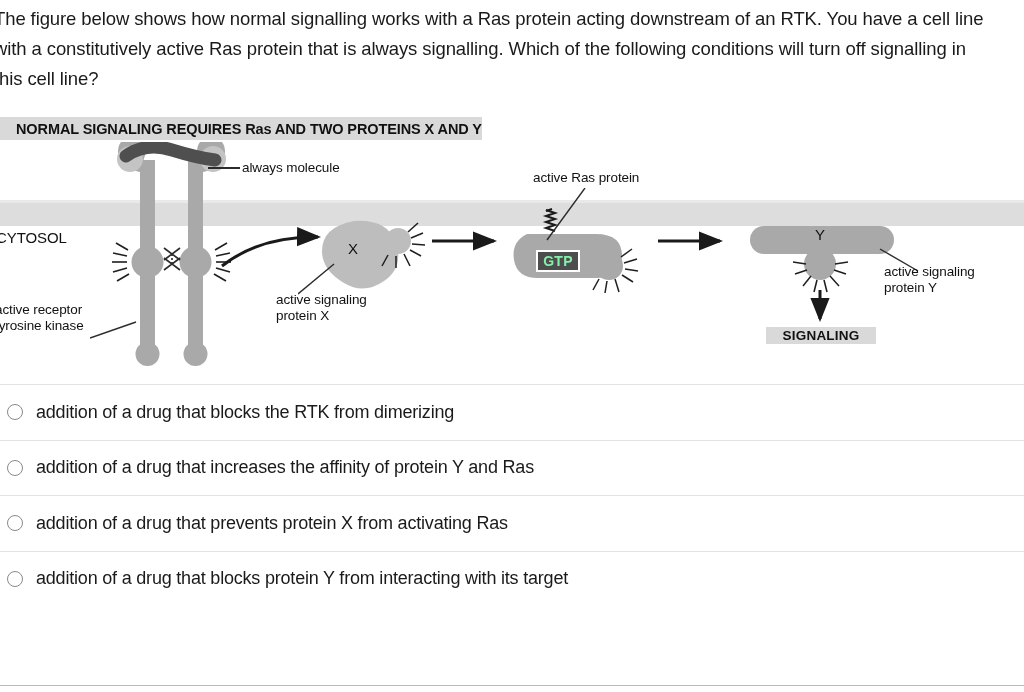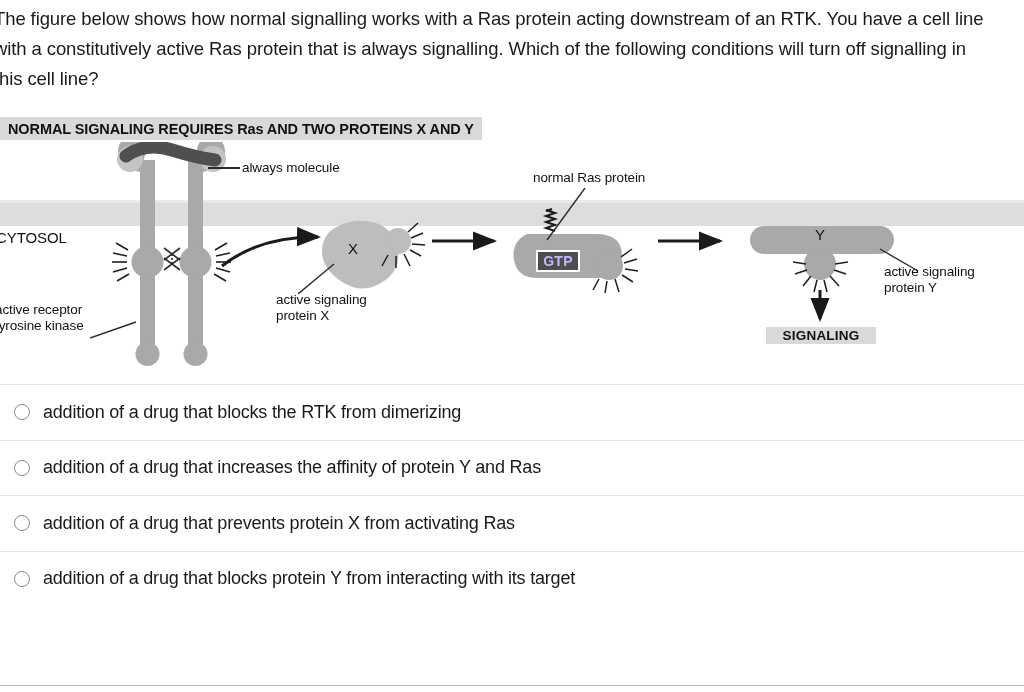--- a/index.html
+++ b/index.html
@@ -43,21 +43,21 @@
     top: 5px;
     width: 482px;
     height: 23px;
     background: #d9d9d9;
     font-size: 14.5px;
     font-weight: 600;
     letter-spacing: -0.1px;
     color: #111;
     display: flex;
     align-items: center;
-    padding-left: 8px;
+    padding-left: 16px;
     box-sizing: border-box;
   }
 
   
   #membrane {
     position: absolute;
     left: 0;
     top: 88px;
     width: 1024px;
     height: 26px;
@@ -123,41 +123,41 @@
     position: absolute;
     left: 536px;
     top: 138px;
     width: 44px;
     height: 22px;
     background: #4d4d4d;
     border: 2px solid #ffffff;
     display: flex;
     align-items: center;
     justify-content: center;
-    color: #c4b5fd;
+    color: #86efac;
     font-size: 14px;
     font-weight: 700;
     letter-spacing: 0.3px;
     box-sizing: border-box;
   }
 
   
   #options {
     position: absolute;
     left: 0;
     top: 384px;
     width: 1024px;
   }
   .option-row {
     position: relative;
     height: 55.5px;
     border-top: 1px solid #e2e2e2;
     display: flex;
     align-items: center;
-    padding-left: 14px;
+    padding-left: 7px;
     box-sizing: border-box;
   }
   .radio {
     width: 14px;
     height: 14px;
     min-width: 14px;
     border: 1.5px solid #8a8a8a;
     border-radius: 50%;
     background: #fff;
     margin-right: 13px;
@@ -302,21 +302,21 @@
       <line x1="110" y1="75" x2="114" y2="88"></line>
       <line x1="102" y1="77" x2="100" y2="89"></line>
       <line x1="94" y1="75" x2="88" y2="86"></line>
     </g>
   </svg>
   <div id="gtp-box">GTP</div>
 
   <svg width="60" height="55" style="position:absolute;left:545px;top:76px;">
     <line x1="2" y1="52" x2="40" y2="0" stroke="#2b2b2b" stroke-width="1.4"></line>
   </svg>
-  <div class="fig-label" id="label-active-ras">normal Ras protein</div>
+  <div class="fig-label" id="label-active-ras">active Ras protein</div>
 
   <svg width="90" height="24" style="position:absolute;left:656px;top:117px;">
     <defs>
       <marker id="ah3" markerWidth="9" markerHeight="9" refX="7" refY="3.2" orient="auto">
         <path d="M0,0 L8,3.2 L0,6.4 z" fill="#1a1a1a"></path>
       </marker>
     </defs>
     <line x1="2" y1="12" x2="64" y2="12" stroke="#1a1a1a" stroke-width="3" marker-end="url(#ah3)"></line>
   </svg>
 

